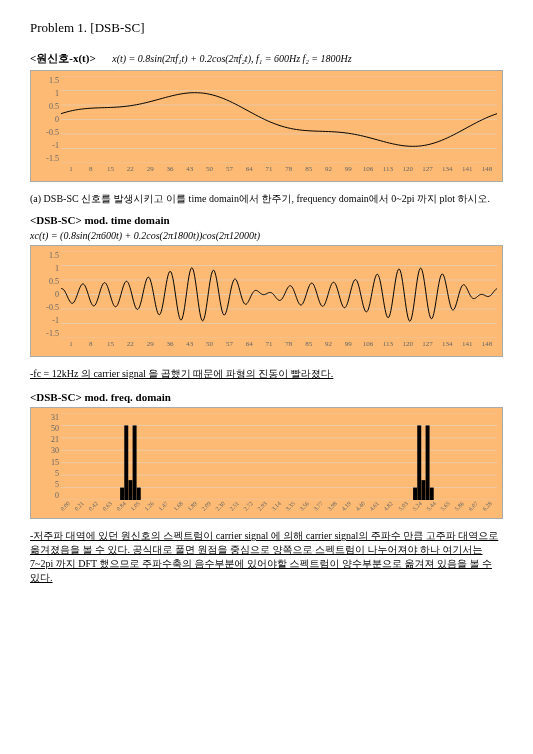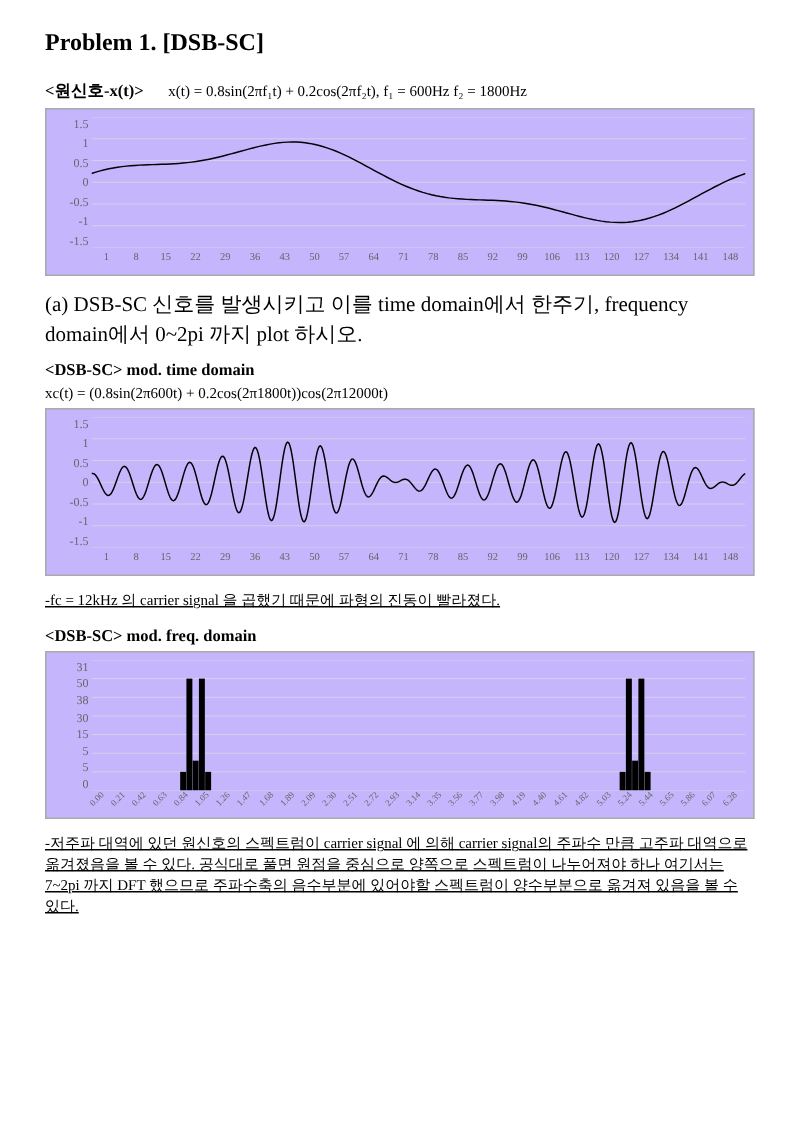--- a/index.html
+++ b/index.html
@@ -6,35 +6,36 @@
       font-family: "Times New Roman", serif;
       font-size: 11px;
       color: #000;
       background: #fff;
       width: 533px;
       margin: 0;
       padding: 20px 30px;
       box-sizing: border-box;
     }
     .title {
-      font-weight: bold;
-      font-size: 16px;
+      font-weight: normal;
+      font-size: 13px;
       margin-bottom: 15px;
     }
     .subtitle {
       font-size: 11px;
       margin: 8px 0 4px 0;
     }
     .equation {
+      font-style: italic;
       font-size: 10px;
       margin: 4px 0;
     }
     .chart {
       border: 1px solid #aaa;
-      background: #c4b5fd;
+      background: #fdba74;
       margin: 4px 0 10px 0;
       position: relative;
       height: 110px;
       padding-left: 30px;
     }
     .chart-inner {
       position: absolute;
       left: 30px;
       right: 5px;
       top: 5px;
@@ -75,21 +76,21 @@
     .grid-line {
       stroke: #ddd;
       stroke-width: 0.5;
     }
     .plot-line {
       stroke: #000;
       stroke-width: 1;
       fill: none;
     }
     .caption {
-      font-size: 14px;
+      font-size: 10px;
       margin: 4px 0;
       line-height: 1.4;
     }
     .note {
       font-size: 10px;
       margin: 4px 0 10px 0;
       line-height: 1.4;
       text-decoration: underline;
     }
     .bar {
@@ -222,21 +223,21 @@
 <div class="note">-fc = 12kHz 의 carrier signal 을 곱했기 때문에 파형의 진동이 빨라졌다.</div>
 
 <div class="subtitle">
   <b>&lt;DSB-SC&gt; mod. freq. domain</b>
 </div>
 
 <div class="chart">
   <div class="y-axis" id="yaxis3">
       <span>31</span>
       <span>50</span>
-      <span>38</span>
+      <span>21</span>
       <span>30</span>
       <span>15</span>
       <span>5</span>
       <span>5</span>
       <span>0</span>
     </div>
   <div class="chart-inner">
     <svg viewBox="0 0 440 90" preserveAspectRatio="none">
       <g id="grid3">
           <line x1="0" x2="440" y1="0" y2="0" class="grid-line"></line>

